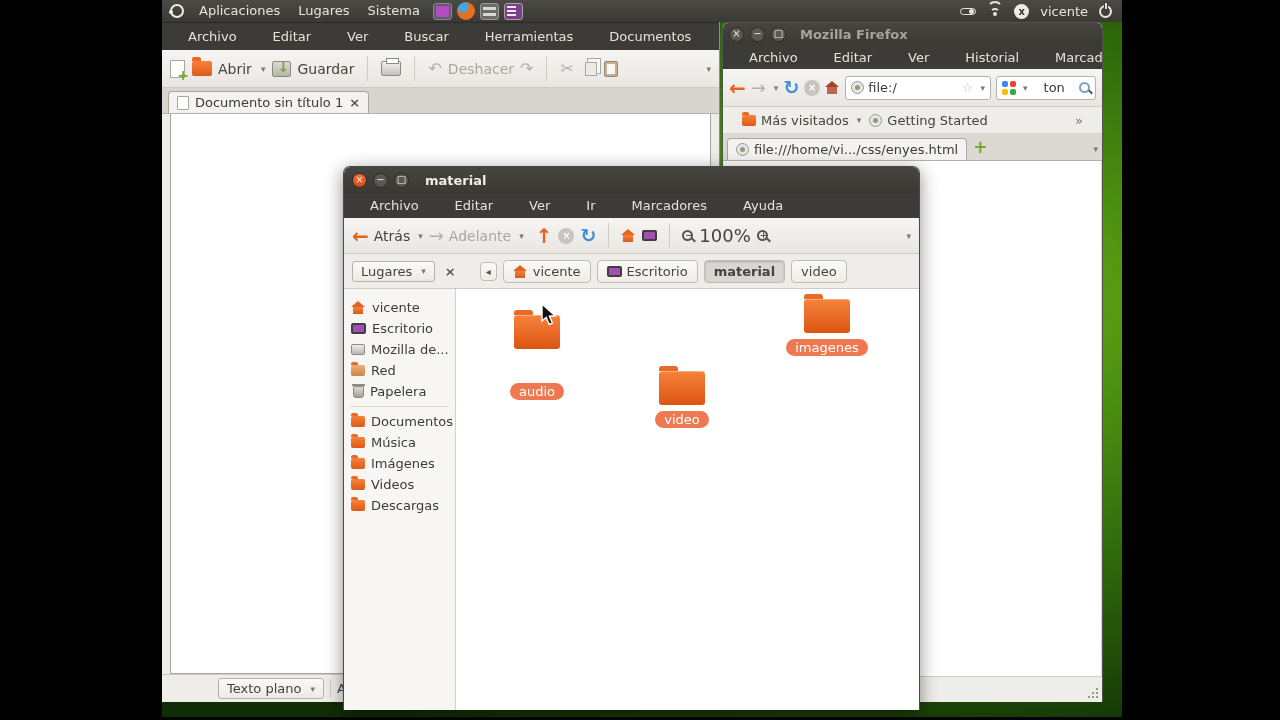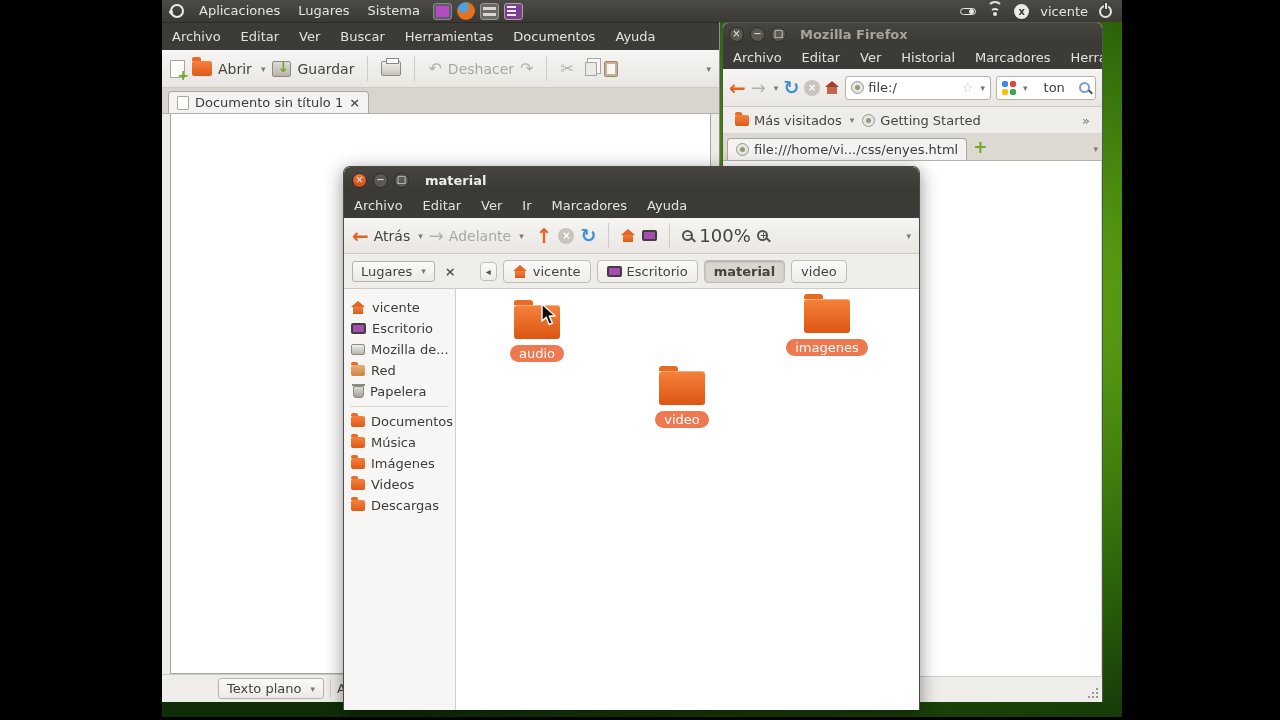--- a/index.html
+++ b/index.html
@@ -29,21 +29,21 @@
   .i-wifi i{position:absolute;left:50%;bottom:0;transform:translateX(-50%);border:2px solid transparent;border-top:2px solid #e8e4dc;border-radius:50%;}
   .i-wifi i:nth-child(1){width:16px;height:16px;}
   .i-wifi i:nth-child(2){width:10px;height:10px;bottom:-1px;}
   .i-wifi i:nth-child(3){width:4px;height:4px;border:0;background:#e8e4dc;border-radius:50%;bottom:1px;}
   .i-chat{width:15px;height:15px;background:#eceae5;border-radius:50%;color:#3a3934;font-size:10px;font-weight:bold;display:flex;align-items:center;justify-content:center;}
   .i-power{width:13px;height:13px;border:2px solid #e8e4dc;border-radius:50%;position:relative;}
   .i-power::after{content:"";position:absolute;left:50%;top:-4px;transform:translateX(-50%);width:2px;height:6px;background:#e8e4dc;box-shadow:0 0 0 1px #3a3934;}
   
   .win{position:absolute;background:#efedea;}
   .dark-menubar{background:#3c3b37;color:#e6e2da;font-size:13px;display:flex;align-items:center;}
-  .dark-menubar .menu-item{padding:0 10px;}
+  .dark-menubar .menu-item{padding:0 10px;margin-left:16px;}
   .titlebar{display:flex;align-items:center;background:linear-gradient(#46453f,#393832);color:#efece6;font-size:13px;border-radius:6px 6px 0 0;}
   .wbtn{width:15px;height:15px;border-radius:50%;margin-right:6px;display:flex;align-items:center;justify-content:center;font-size:10px;line-height:1;color:#efece6;background:#5a5850;border:1px solid #2c2b27;}
   .wbtn.close-active{background:linear-gradient(#ef7130,#d2491a);}
   .toolbar{background:linear-gradient(#f6f5f3,#e9e6e2);border-bottom:1px solid #cfcbc4;display:flex;align-items:center;color:#45433e;}
   .tb-sep{width:1px;height:70%;background:#cfcbc4;margin:0 6px;}
   .glyph{font-size:16px;line-height:1;}
   .orange{color:#e9611f;}
   .blue{color:#3f8fd6;}
   .grey{color:#b4b0a8;}
   .drop{font-size:9px;color:#7a776f;margin-left:3px;}
@@ -94,21 +94,21 @@
   .i-copy{width:12px;height:14px;background:#eceae6;border:1px solid #aaa69f;box-shadow:3px -3px 0 #f8f7f5,3px -3px 0 1px #aaa69f;margin-left:4px;}
   .i-paste{width:14px;height:16px;background:#cbb089;border:1px solid #8d8a83;border-radius:2px;position:relative;}
   .i-paste::after{content:"";position:absolute;left:2px;top:2px;width:8px;height:10px;background:#f8f7f5;}
   .disabled-txt{color:#aaa69f;}
   
   .firefox{left:560px;top:22px;width:381px;height:680px;border:1px solid #55534d;border-bottom:none;border-radius:6px 6px 0 0;overflow:hidden;}
   .firefox .titlebar{height:22px;padding:0 6px;border-radius:5px 5px 0 0;}
   .firefox .titlebar .title{color:#a7a39b;font-weight:bold;margin-left:8px;}
   .firefox .dark-menubar{height:24px;white-space:nowrap;overflow:hidden;}
   .ff-toolbar{height:38px;display:flex;align-items:center;padding:0 6px;gap:5px;background:linear-gradient(#f6f5f3,#e9e6e2);border-bottom:1px solid #cfcbc4;}
-  .bookmarks{height:27px;display:flex;align-items:center;gap:8px;padding:0 12px;background:#efedea;font-size:13px;color:#45433e;border-bottom:1px solid #d8d4ce;}
+  .bookmarks{height:27px;display:flex;align-items:center;gap:8px;padding:0 19px;background:#efedea;font-size:13px;color:#45433e;border-bottom:1px solid #d8d4ce;}
   .ff-tabstrip{height:27px;background:#dcd8d2;display:flex;align-items:flex-end;padding:0 4px;border-bottom:1px solid #b5b1aa;font-size:13px;color:#3d3b37;}
   .ff-tab{display:flex;align-items:center;gap:5px;background:#f4f3f1;border:1px solid #aaa69f;border-bottom:none;border-radius:4px 4px 0 0;padding:3px 8px;max-width:245px;white-space:nowrap;}
   .ff-content{position:absolute;left:0;right:0;top:138px;bottom:26px;background:#fff;border-right:1px solid #d8d4ce;}
   .ff-status{position:absolute;left:0;right:0;bottom:0;height:26px;background:#efedea;border-top:1px solid #cfcbc4;}
   .grip{position:absolute;right:4px;bottom:4px;width:10px;height:10px;}
   .grip::after{content:"";position:absolute;right:0;bottom:0;width:2px;height:2px;background:#9b978f;
     box-shadow:-4px 0 #9b978f,0 -4px #9b978f,-4px -4px #9b978f,-8px 0 #9b978f,0 -8px #9b978f;}
   
   .nautilus{left:181px;top:166px;width:577px;height:544px;border:1px solid #4a4944;border-bottom:none;border-radius:7px 7px 0 0;box-shadow:0 4px 18px rgba(0,0,0,.45);overflow:hidden;}
   .nautilus .titlebar{height:26px;padding:0 8px;}
@@ -382,21 +382,21 @@
         <div class="srow">
               <span class="minifolder"></span>
               <span>Videos</span>
             </div>
         <div class="srow">
               <span class="minifolder"></span>
               <span>Descargas</span>
             </div>
       </div>
       <div class="ncontent">
-        <div class="fcell" style="left:35px;top:16px;">
+        <div class="fcell" style="left:35px;top:26px;gap:28px;">
           <span class="bigfolder"></span>
           <span class="fname">audio</span>
         </div>
         <div class="fcell" style="left:325px;top:10px;text-align:center;">
           <span class="bigfolder"></span>
           <span class="fname">imagenes</span>
         </div>
         <div class="fcell" style="left:180px;top:82px;">
           <span class="bigfolder"></span>
           <span class="fname">video</span>

